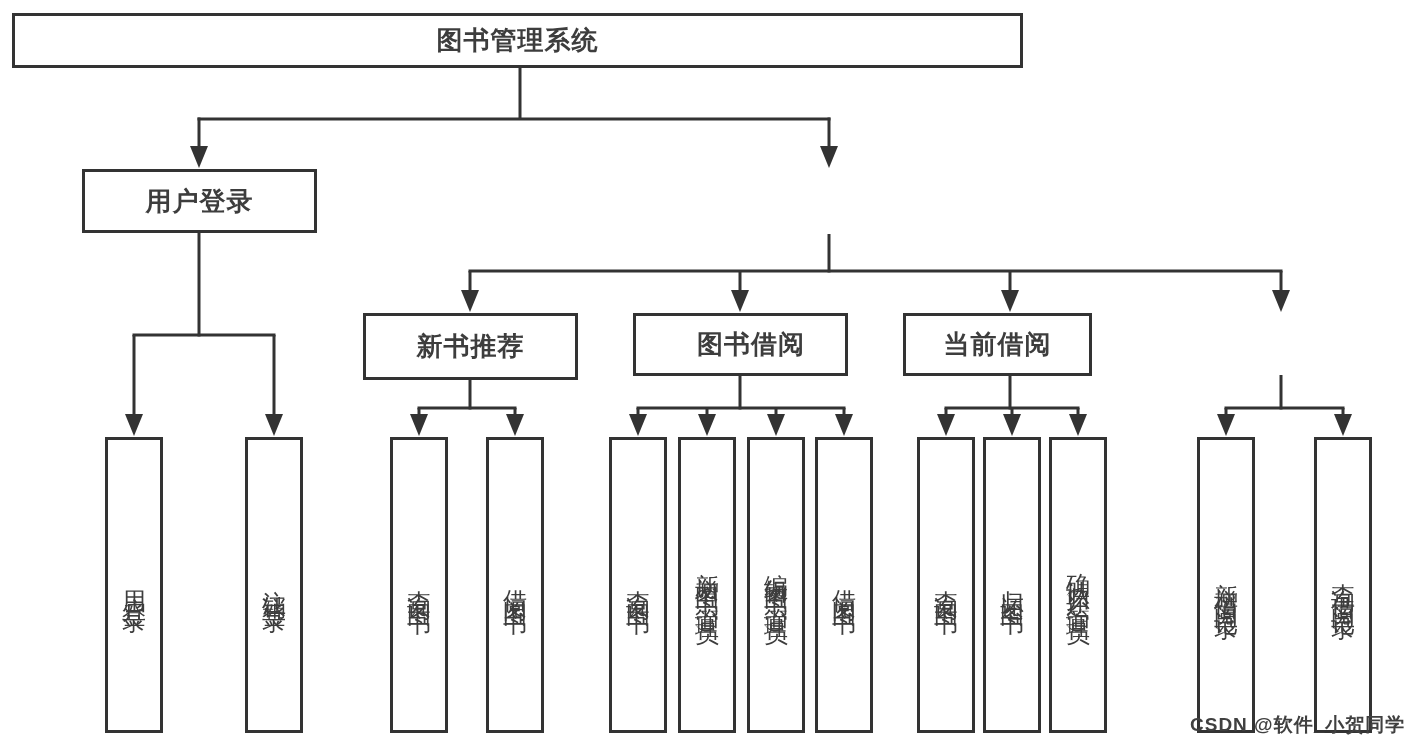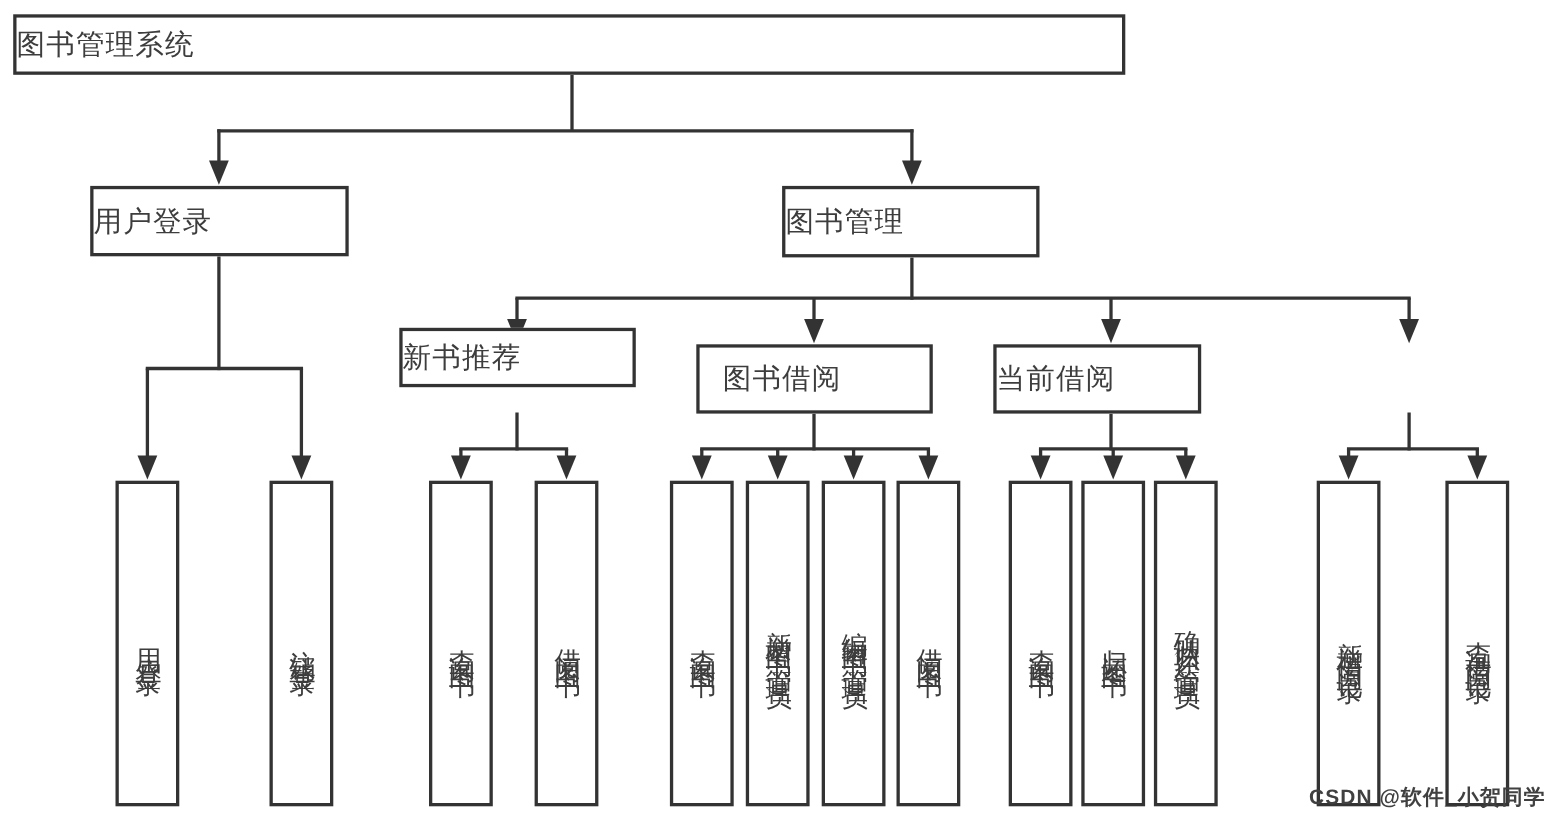--- a/index.html
+++ b/index.html
@@ -9,21 +9,21 @@
     background:#ffffff;
     font-family:"Liberation Sans", sans-serif;
     overflow:hidden;
   }
   svg.connectors{position:absolute;left:0;top:0;}
   .hbox{
     position:absolute;
     box-sizing:border-box;
     background:#ffffff;
     border:3px solid #333333;
-    display:flex;align-items:center;justify-content:flex-start;
+    display:flex;align-items:center;justify-content:center;font-weight:bold;
   }
   .hlabel{
     color:#3d3d3d;
     font-size:26px;
     letter-spacing:1px;
     white-space:nowrap;
   }
   .vbox{
     position:absolute;
     top:437px;
@@ -124,25 +124,22 @@
     </g>
   </svg>
 
   <div class="hbox" style="left:12px;top:13px;width:1011px;height:55px;">
     <span class="hlabel">图书管理系统</span>
   </div>
 
   <div class="hbox" style="left:82px;top:169px;width:235px;height:64px;">
     <span class="hlabel">用户登录</span>
   </div>
-  <div class="hbox" style="left:711px;top:169px;width:234px;height:65px;">
-    <span class="hlabel">图书管理</span>
-  </div>
 
-  <div class="hbox" style="left:363px;top:298px;width:215px;height:54px;">
+  <div class="hbox" style="left:363px;top:313px;width:215px;height:67px;">
     <span class="hlabel">新书推荐</span>
   </div>
   <div class="hbox" style="left:633px;top:313px;width:215px;height:63px;padding-left:21px;">
     <span class="hlabel">图书借阅</span>
   </div>
   <div class="hbox" style="left:903px;top:313px;width:189px;height:63px;">
     <span class="hlabel">当前借阅</span>
   </div>
 
   <div class="vbox" style="left:105px;">

